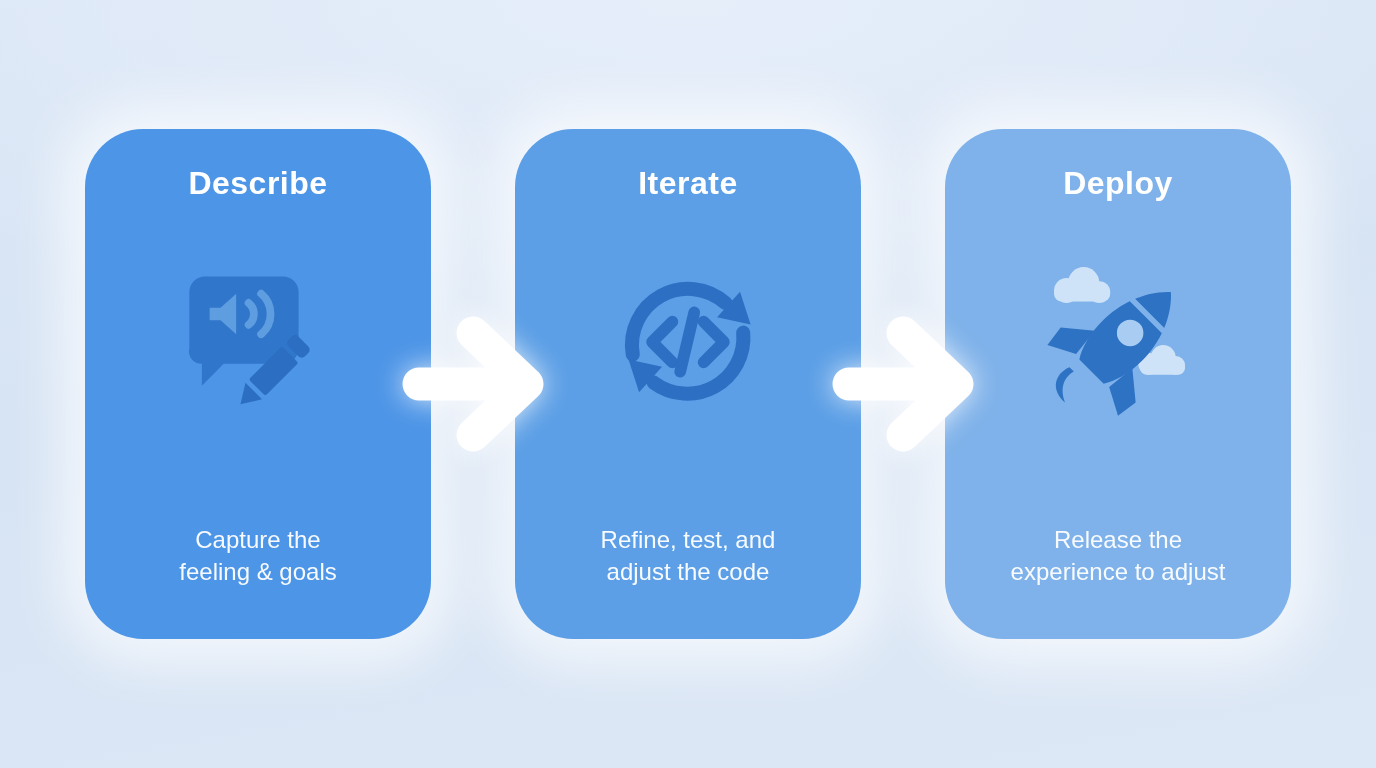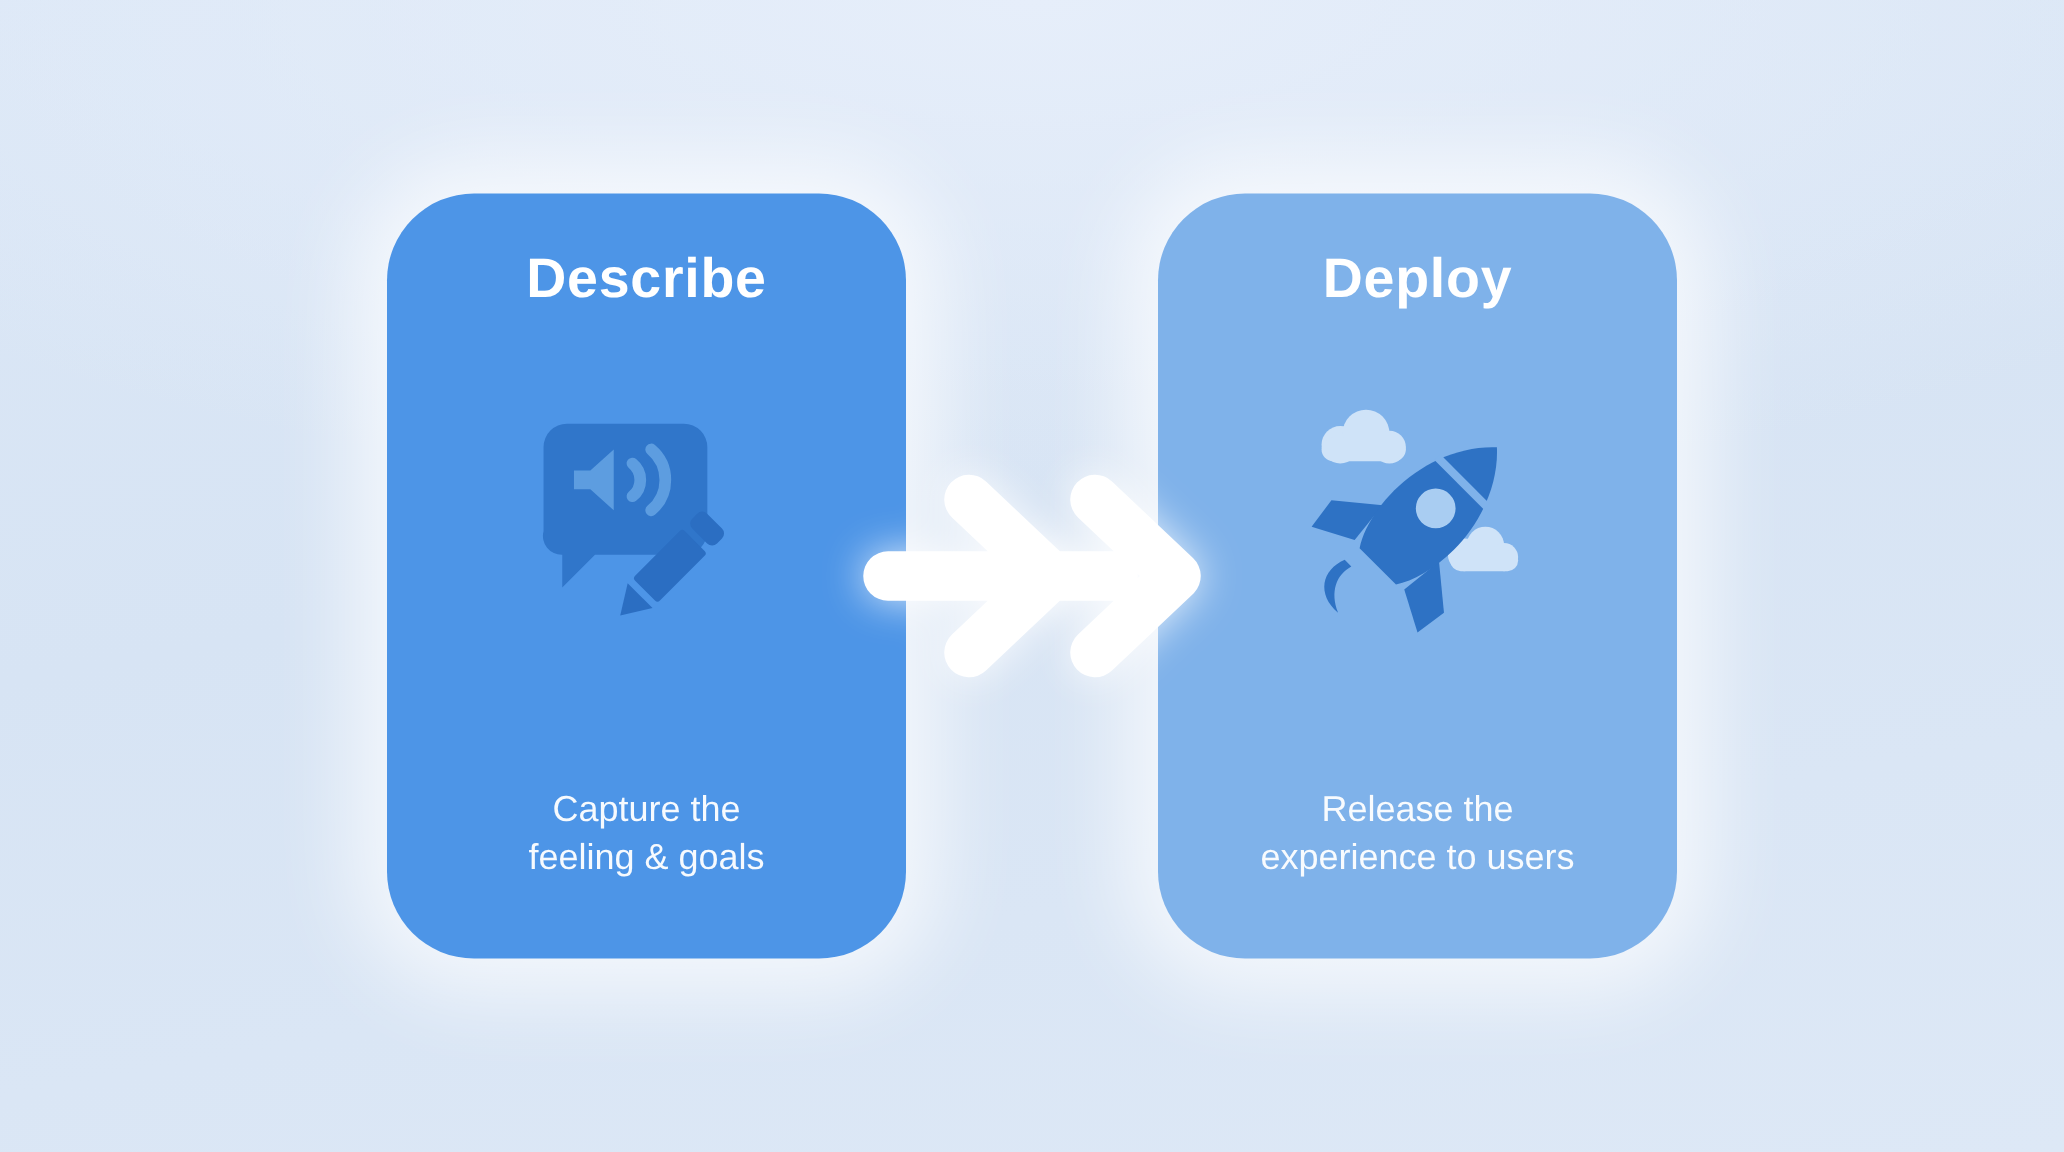--- a/index.html
+++ b/index.html
@@ -15,21 +15,21 @@
     display:flex;align-items:center;justify-content:center;
   }
   .card{
     width:346px;height:510px;border-radius:58px;
     display:flex;flex-direction:column;align-items:center;
     box-shadow:0 0 55px 22px rgba(255,255,255,0.70);
     position:relative;z-index:1;flex:0 0 auto;
   }
   .card-title{
     margin:36px 0 0 0;
-    font-size:37px;font-weight:700;color:#ffffff;line-height:1.15;
+    font-size:32px;font-weight:700;color:#ffffff;line-height:1.15;
     letter-spacing:0.5px;text-align:center;
   }
   .card-icon{
     margin-top:62px;width:156px;height:156px;flex:0 0 auto;
   }
   .card-subtitle{
     margin:auto 0 50px 0;
     font-size:24px;font-weight:400;color:rgba(255,255,255,0.95);
     line-height:1.36;text-align:center;white-space:pre-line;
     max-width:320px;
@@ -63,20 +63,42 @@
       </g>
     </svg>
     <p class="card-subtitle">Capture the
 feeling &amp; goals</p>
   </div>
 
   <svg class="flow-arrow" viewBox="0 0 152 140" aria-hidden="true">
     <path d="M22 70 H88 M76 19 L130 70 L76 121" fill="none" stroke="#ffffff" stroke-width="33" stroke-linecap="round" stroke-linejoin="round"></path>
   </svg>
 
+  <div class="card" style="background: rgb(92, 159, 230);">
+    <h2 class="card-title">Iterate</h2>
+    <svg class="card-icon" viewBox="0 0 100 100" aria-hidden="true">
+      <g stroke="#2c6fc3" stroke-width="9" fill="none" stroke-linecap="round">
+
+        <path d="M14.6 58 A 36 36 0 0 1 74 25"></path>
+
+        <path d="M85.4 44 A 36 36 0 0 1 28 76"></path>
+      </g>
+
+      <polygon fill="#2c6fc3" points="0,-11 19,0 0,11" transform="translate(76,26) rotate(42)"></polygon>
+      <polygon fill="#2c6fc3" points="0,-11 19,0 0,11" transform="translate(26,74) rotate(222)"></polygon>
+
+      <g stroke="#2c6fc3" stroke-width="7.5" fill="none" stroke-linecap="round" stroke-linejoin="round">
+        <path d="M40 37 L27 50 L40 63"></path>
+        <path d="M60 37 L73 50 L60 63"></path>
+        <path d="M54 31 L45 69"></path>
+      </g>
+    </svg>
+    <p class="card-subtitle">Refine, test, and
+adjust the code</p>
+  </div>
 
   <svg class="flow-arrow" viewBox="0 0 152 140" aria-hidden="true">
     <path d="M22 70 H88 M76 19 L130 70 L76 121" fill="none" stroke="#ffffff" stroke-width="33" stroke-linecap="round" stroke-linejoin="round"></path>
   </svg>
 
   <div class="card" style="background: rgb(127, 178, 234);">
     <h2 class="card-title">Deploy</h2>
     <svg class="card-icon" viewBox="0 0 100 100" aria-hidden="true">
 
       <g fill="#cfe3f8">
@@ -100,16 +122,16 @@
 
           <path d="M38 84 C34 94 40 103 52 102 C43 98 40 91 42 84 Z"></path>
         </g>
 
         <path d="M35 25 L65 25" stroke="#7fb2ea" stroke-width="3.5" fill="none"></path>
 
         <circle cx="50" cy="41" r="8.5" fill="#a9cdf2"></circle>
       </g>
     </svg>
     <p class="card-subtitle">Release the
-experience to users</p>
+experience to adjust</p>
   </div>
 
 </div>
 
 </body></html>

